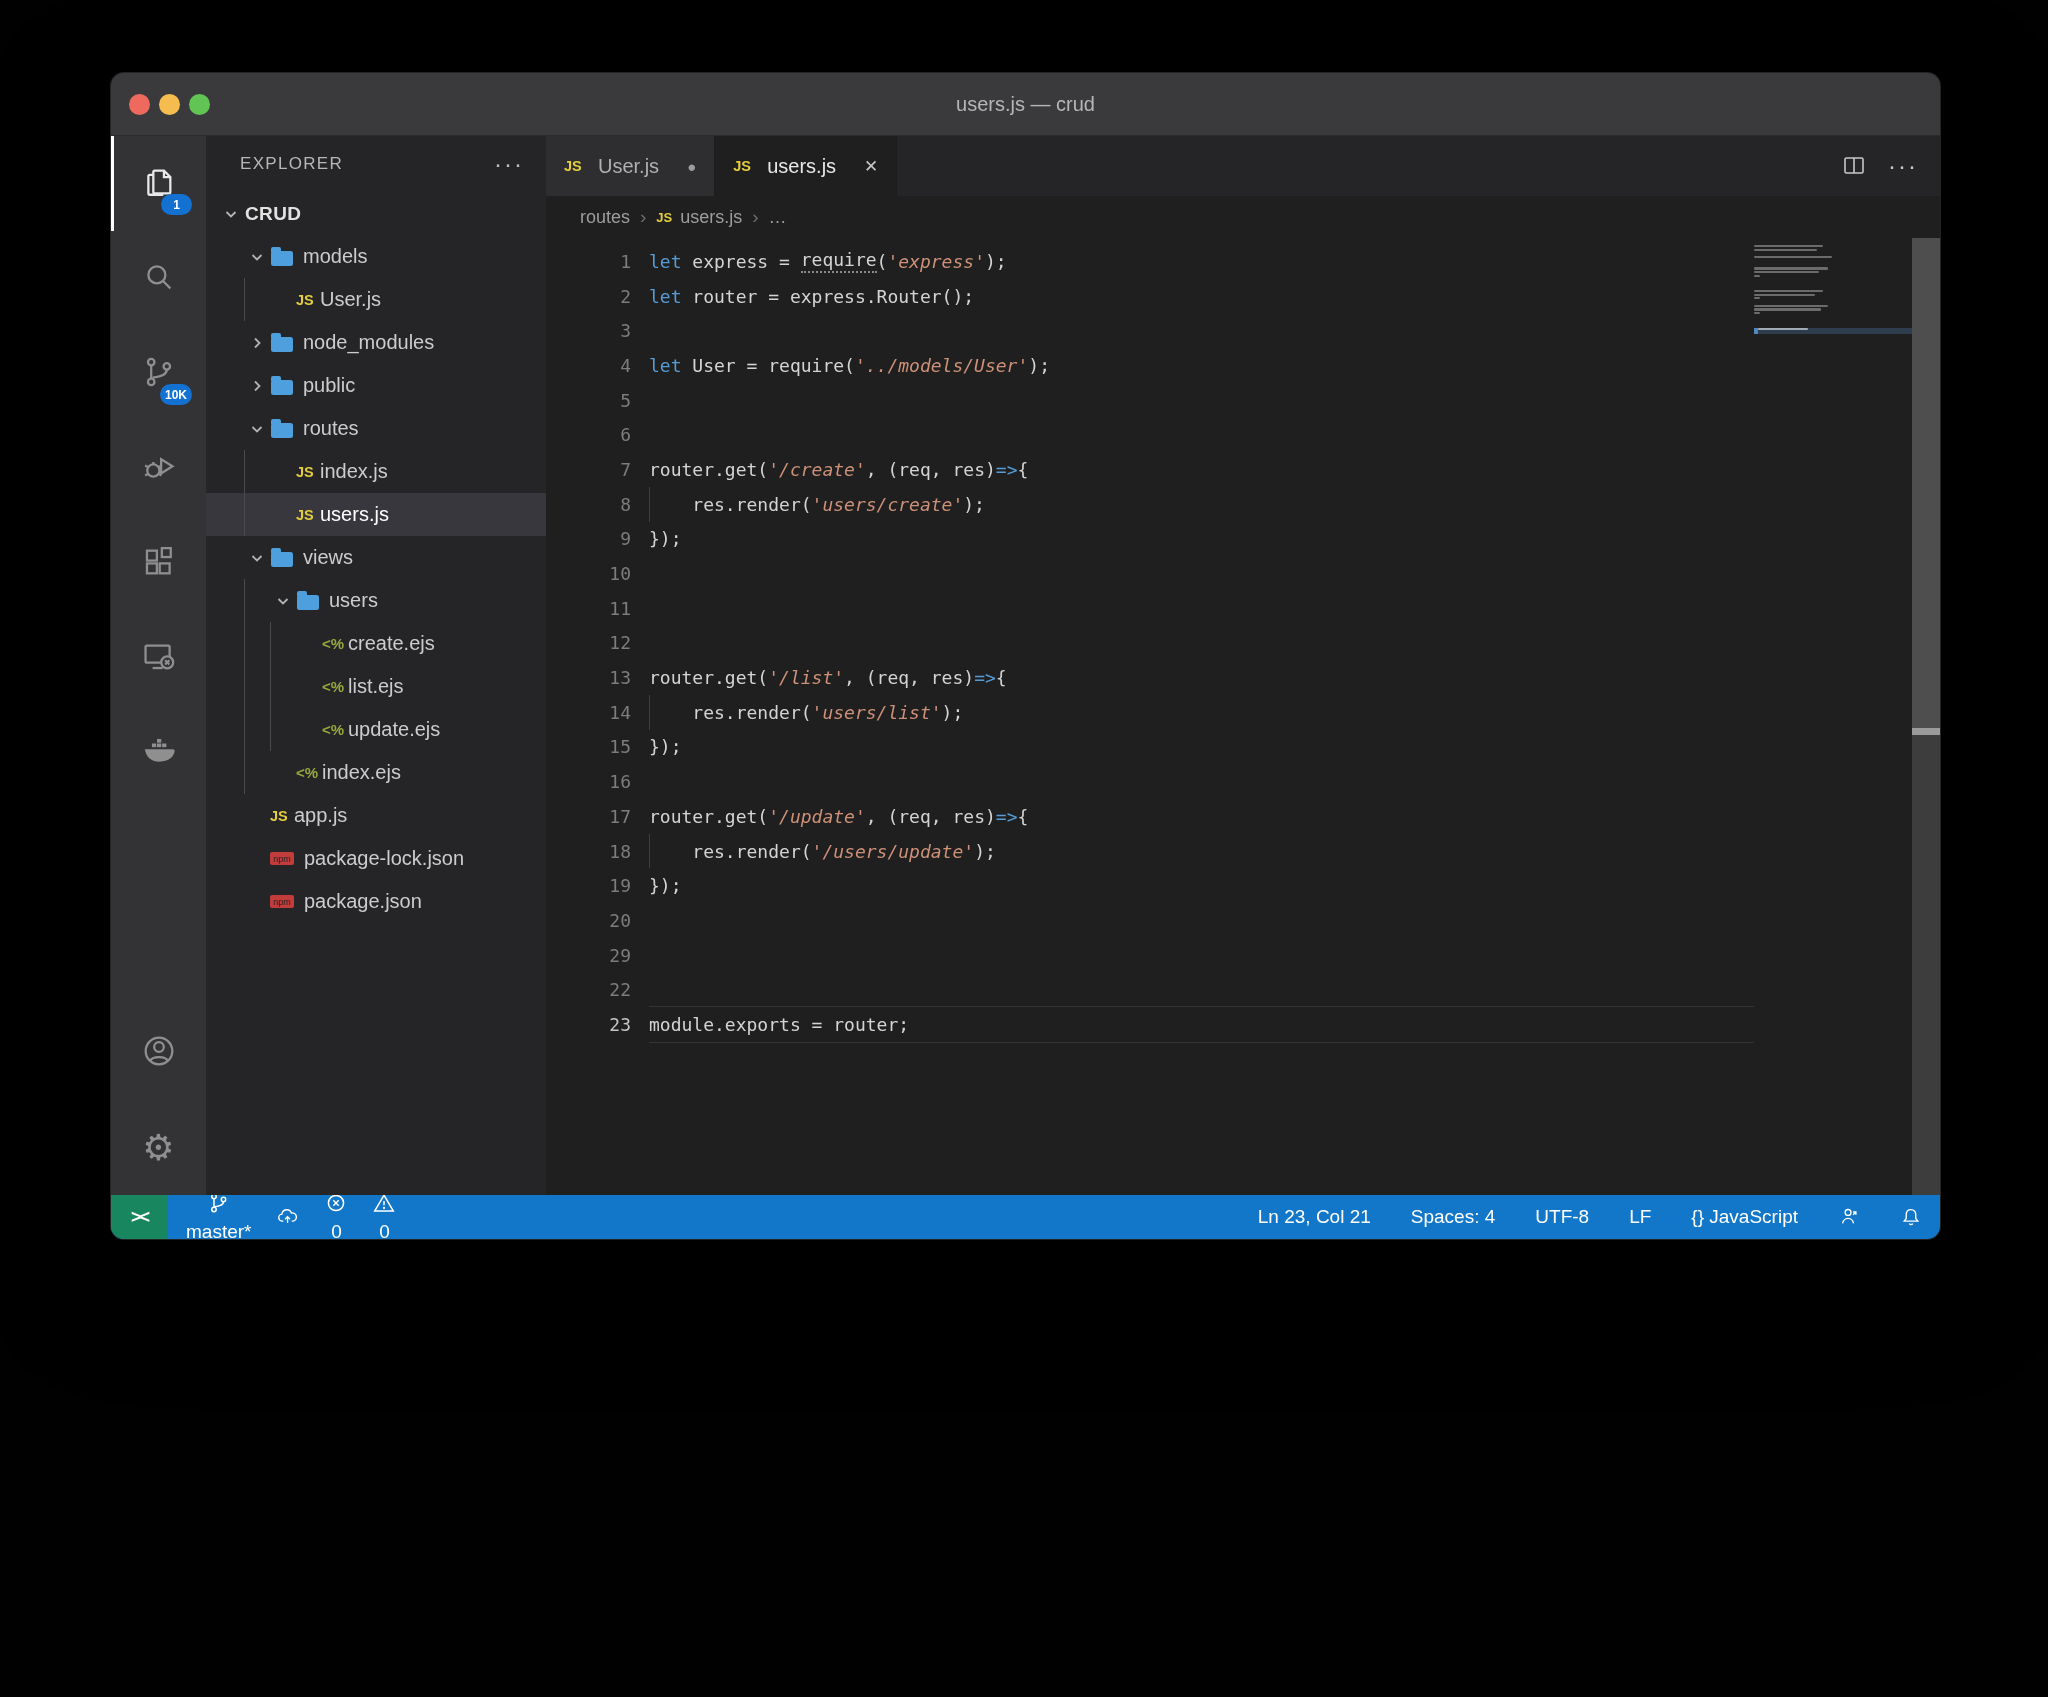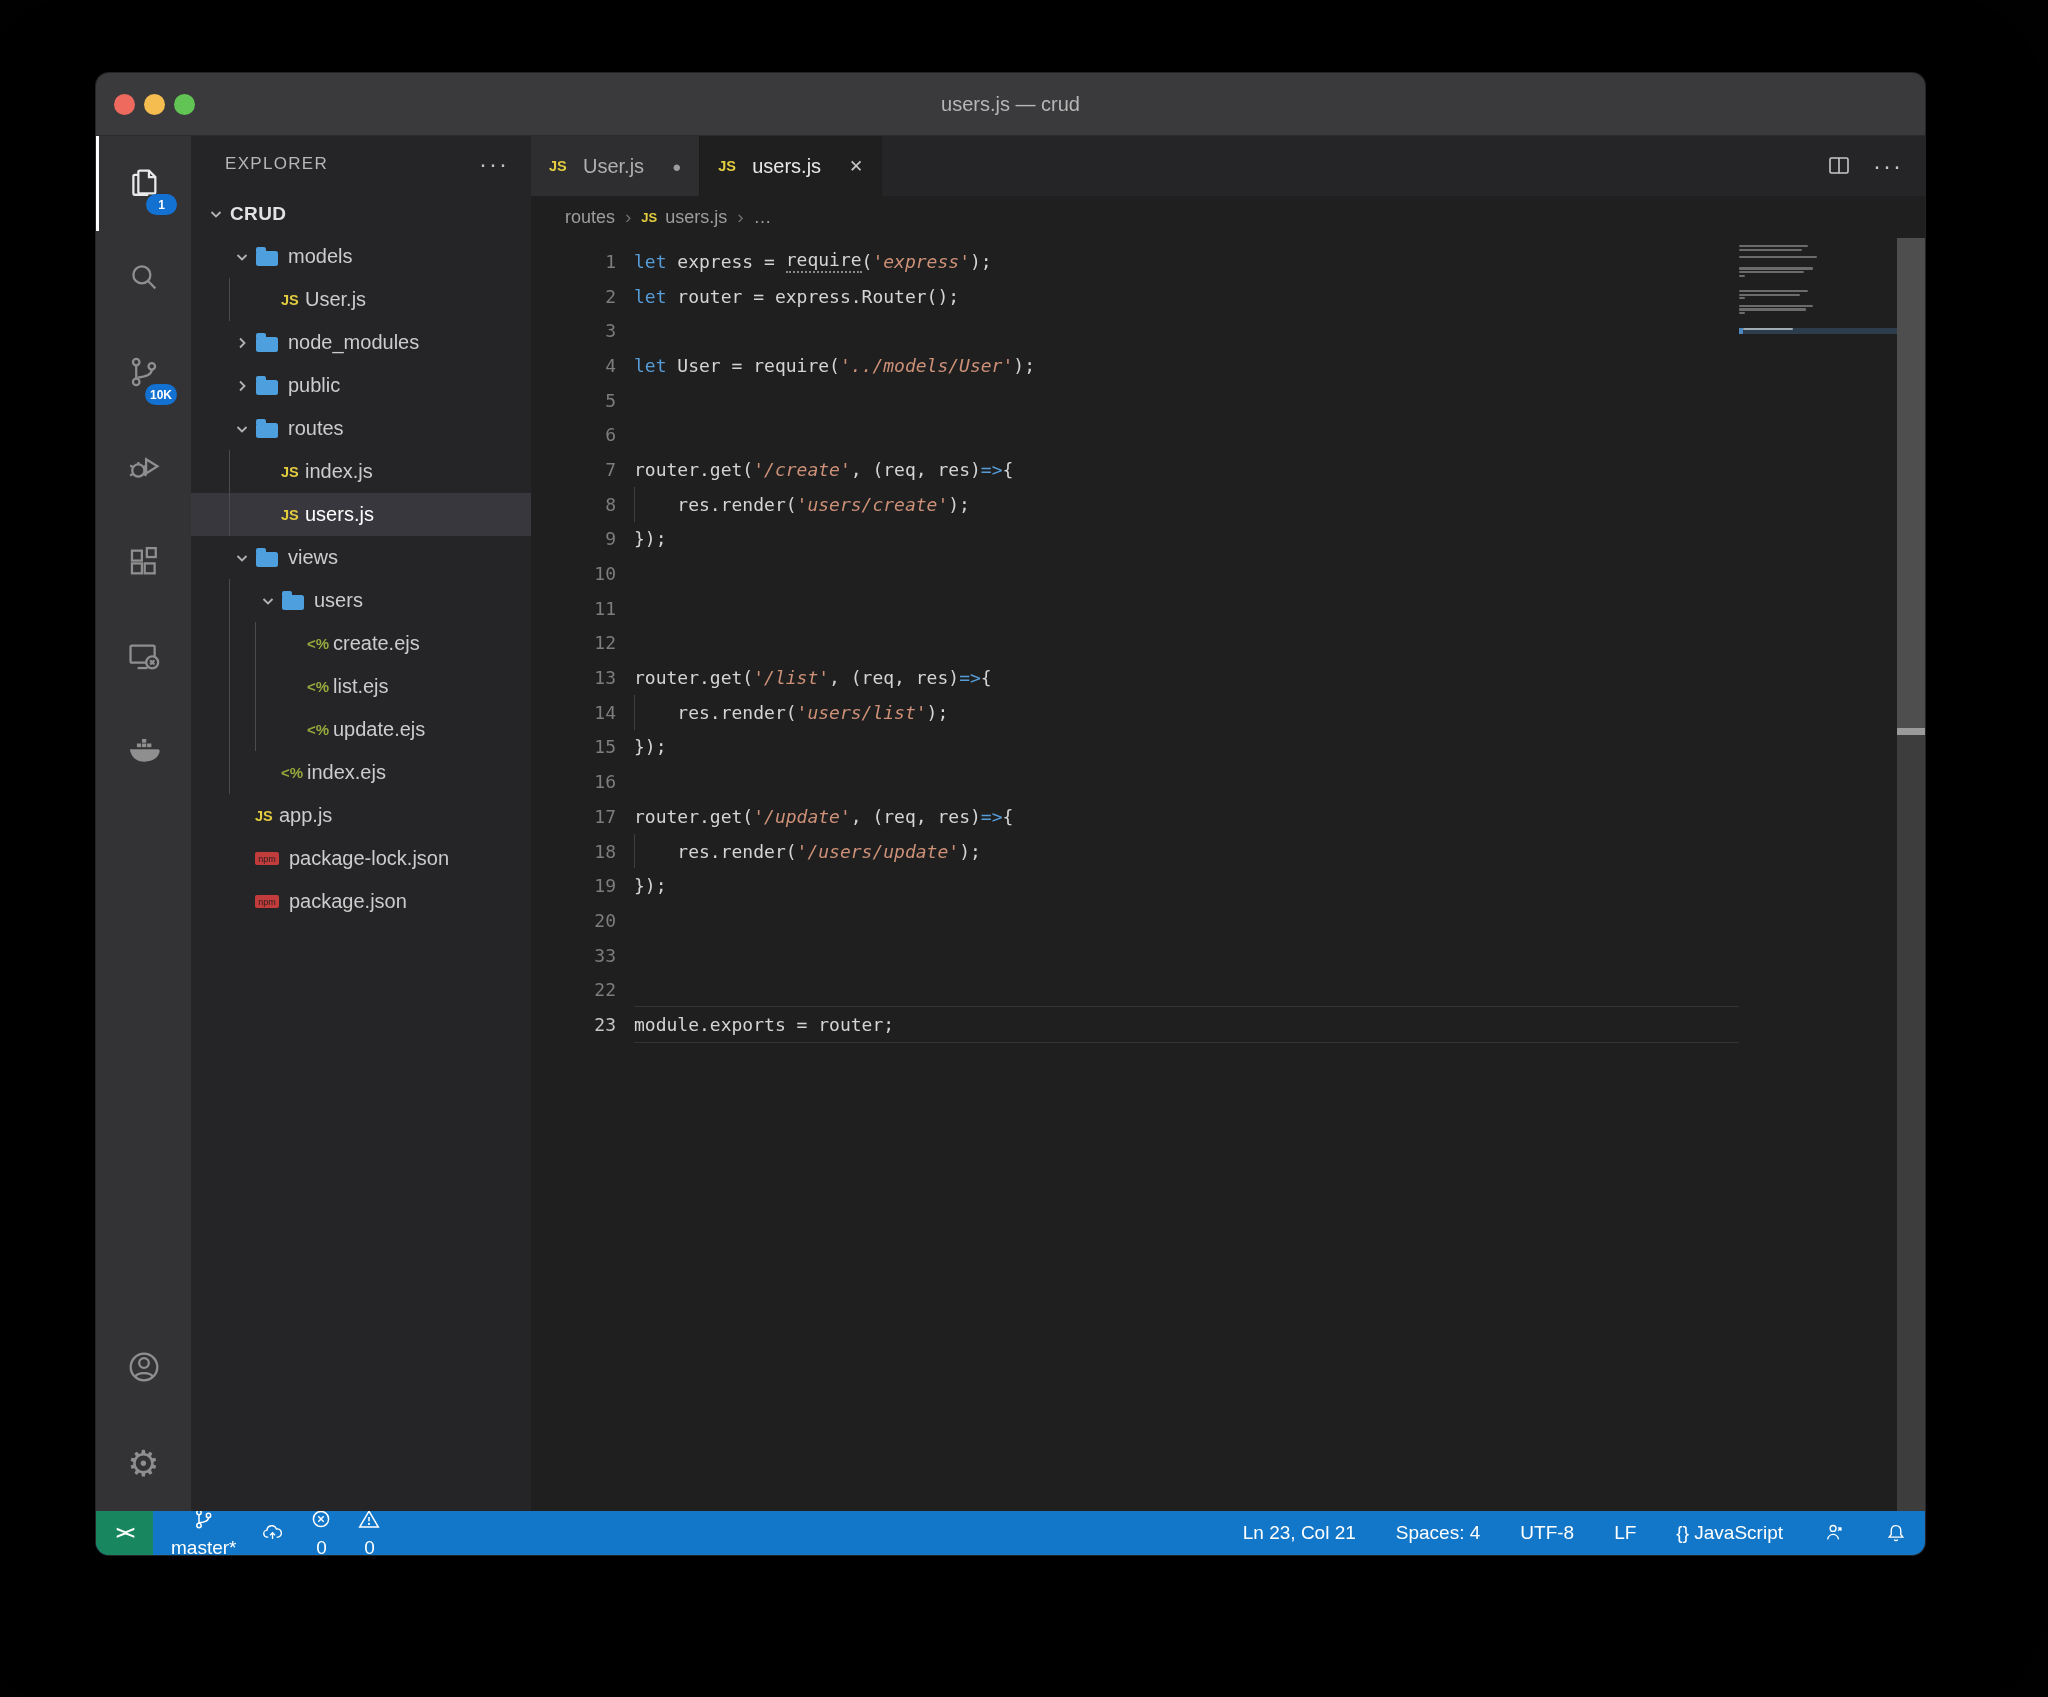--- a/index.html
+++ b/index.html
@@ -1,18 +1,18 @@
 <!DOCTYPE html>
 <html><head>
 <meta charset="utf-8">
 <style>
   html,body{margin:0;padding:0;background:#000;}
   #page{position:relative;width:2048px;height:1697px;background:#010101;overflow:hidden;
         font-family:"Liberation Sans",sans-serif;-webkit-font-smoothing:antialiased;}
-  #window{position:absolute;left:96px;top:73px;width:1829px;height:1482px;border-radius:13px;
+  #window{position:absolute;left:111px;top:73px;width:1829px;height:1166px;border-radius:13px;
           overflow:hidden;background:#1f1f20;box-shadow:0 0 0 1px rgba(255,255,255,.14),0 40px 110px rgba(0,0,0,.65);
           display:flex;flex-direction:column;}
   
   #titlebar{height:62px;background:#3a3a3c;border-bottom:1px solid #2a2a2b;position:relative;flex:none;}
   .lights{position:absolute;left:18px;top:0;height:62px;display:flex;align-items:center;gap:9px;}
   .light{width:21px;height:21px;border-radius:50%;}
   .light.red{background:#ee6a5f;}.light.yellow{background:#f5bd4f;}.light.green{background:#61c454;}
   #title-text{position:absolute;left:0;right:0;top:0;height:62px;display:flex;align-items:center;justify-content:center;
               color:#b6b6b6;font-size:20px;font-weight:500;}
   
@@ -432,21 +432,21 @@
               </div>
               <div class="cline">
                 <span class="gut">19</span>
                 <span class="ctext"><span class="tk-t">});</span></span>
               </div>
               <div class="cline">
                 <span class="gut">20</span>
                 <span class="ctext"></span>
               </div>
               <div class="cline">
-                <span class="gut">33</span>
+                <span class="gut">29</span>
                 <span class="ctext"></span>
               </div>
               <div class="cline">
                 <span class="gut">22</span>
                 <span class="ctext"></span>
               </div>
               <div class="cline current">
                 <span class="gut">23</span>
                 <span class="ctext"><span class="tk-t">module.exports = router;</span></span>
               </div>

